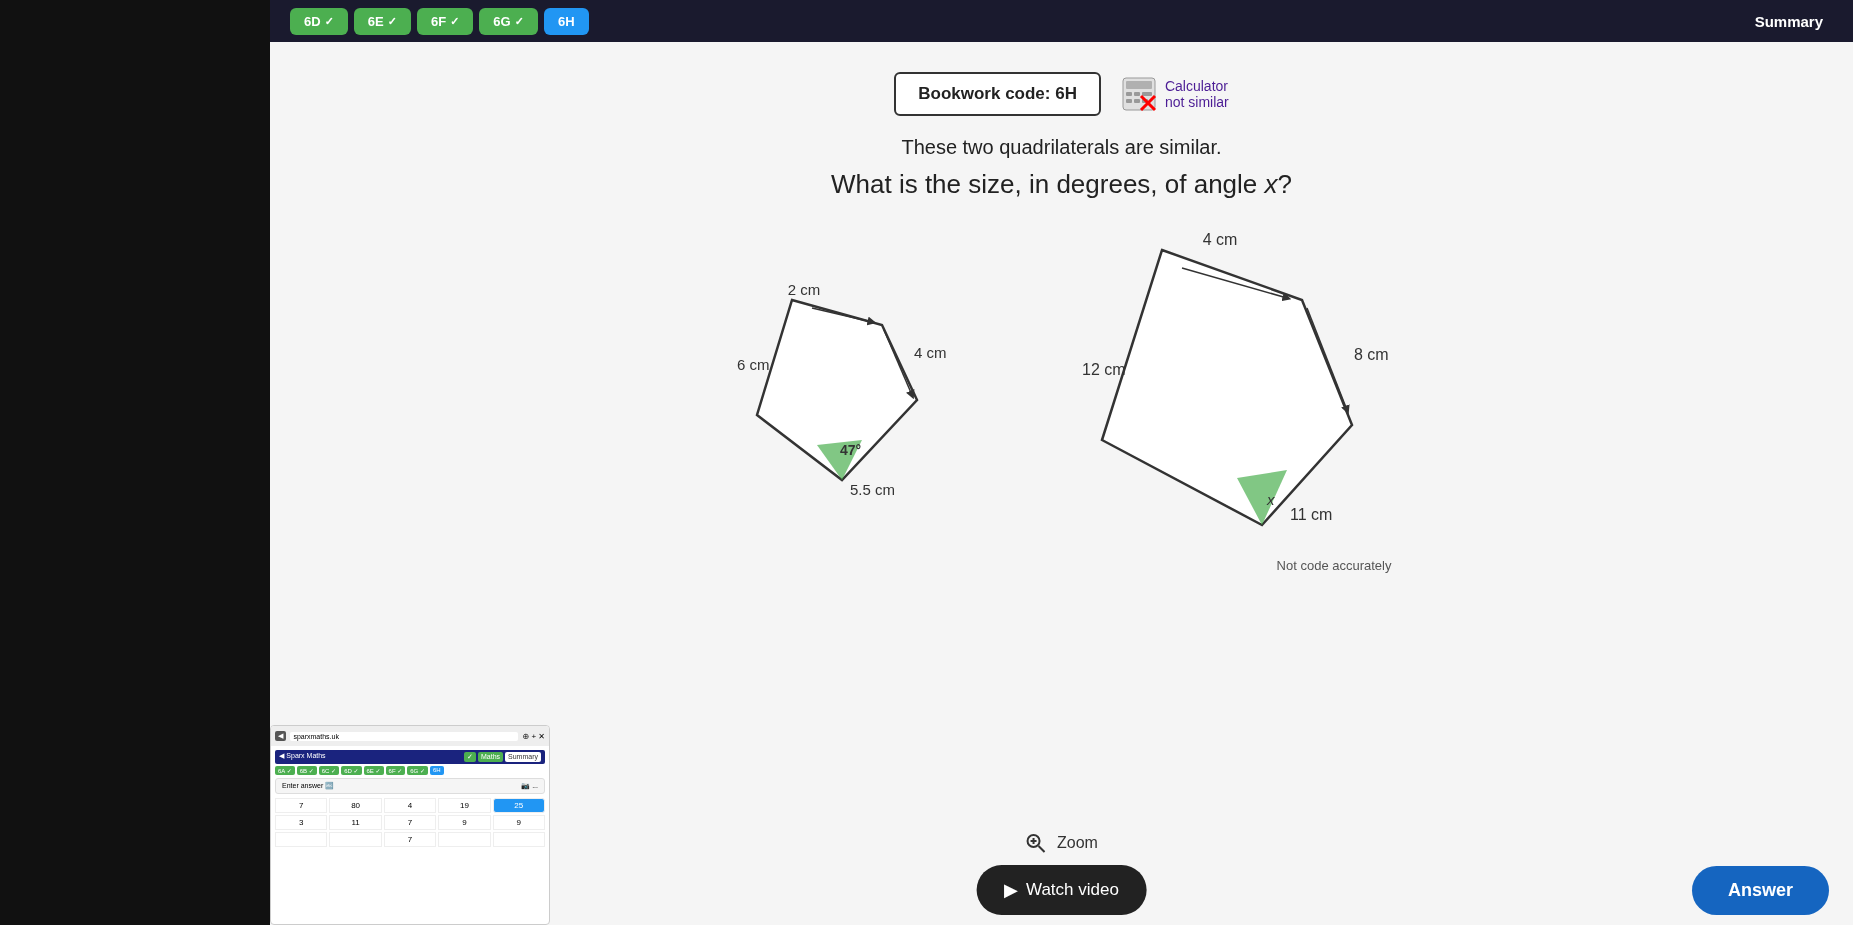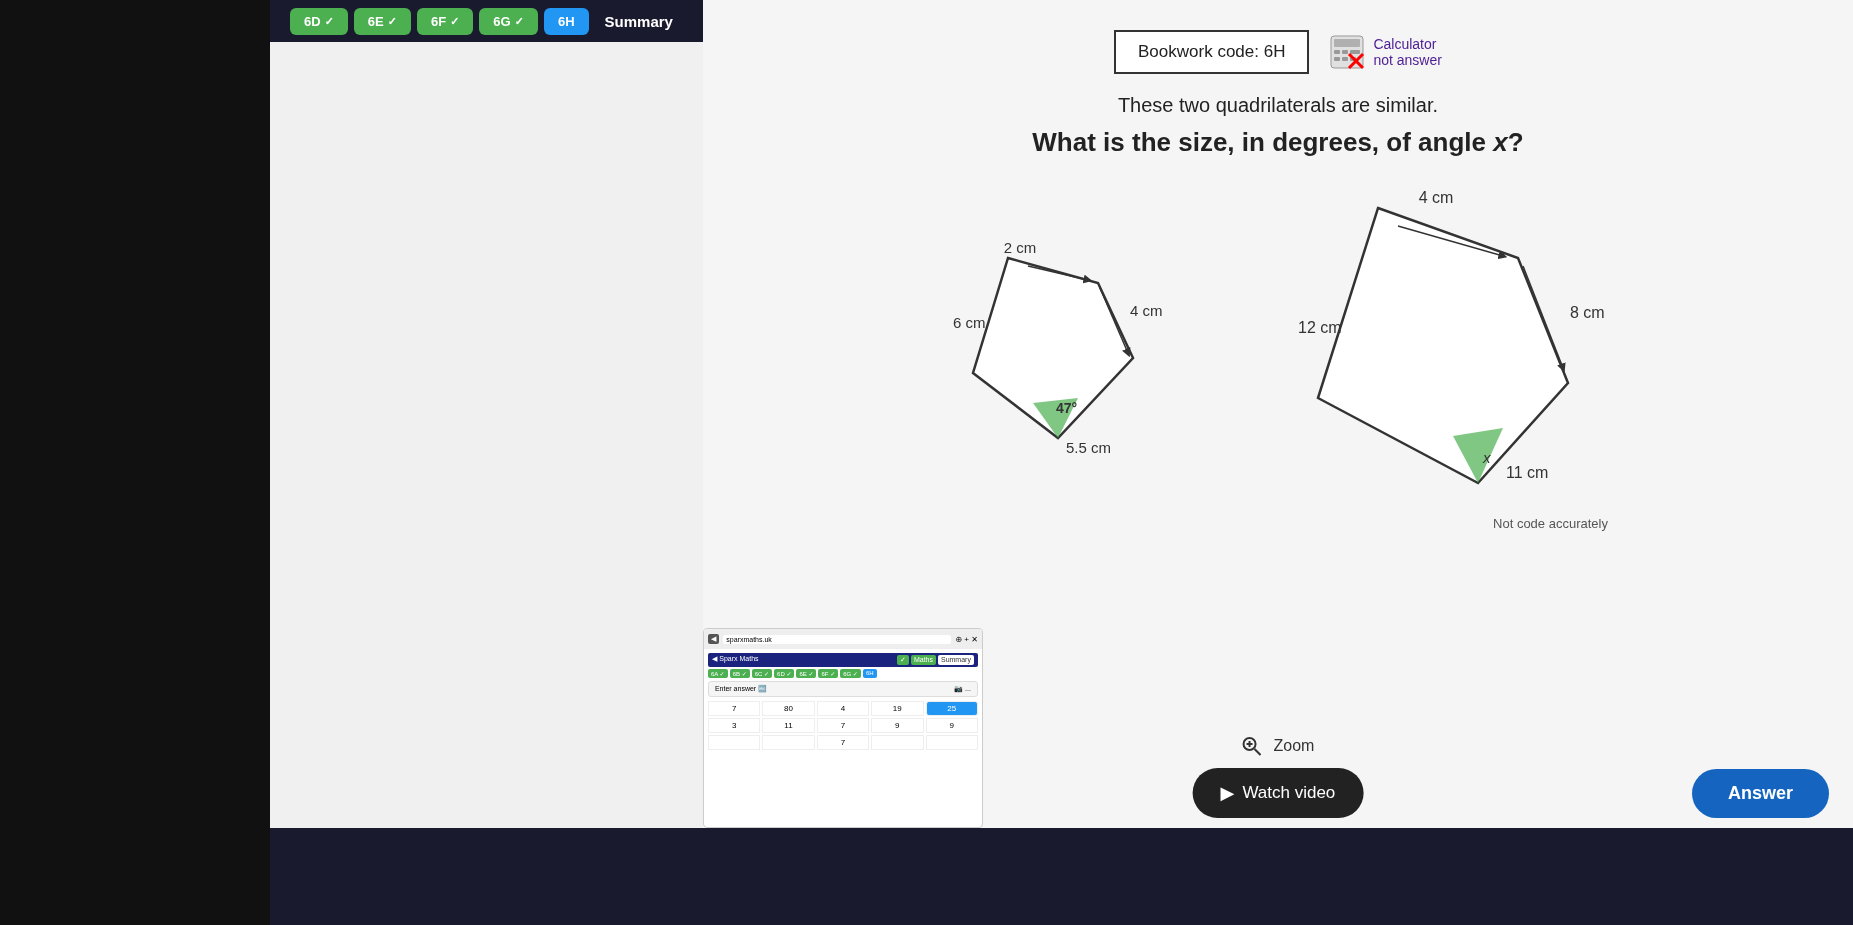--- a/index.html
+++ b/index.html
@@ -16,23 +16,23 @@
       width: 270px;
       background: #111;
       height: 925px;
       flex-shrink: 0;
       position: relative;
     }
 
     .main-content {
       flex: 1;
       background: #f0f0f0;
-      height: 828px;
-      display: flex;
-      flex-direction: row;
+      height: 925px;
+      display: flex;
+      flex-direction: column;
       position: relative;
       overflow: hidden;
     }
 
     
     .top-nav {
       background: #1a1a2e;
       display: flex;
       align-items: center;
       padding: 0 20px;
@@ -90,24 +90,24 @@
       display: flex;
       align-items: center;
       gap: 20px;
       margin-bottom: 20px;
       margin-top: 10px;
     }
 
     .bookwork-code {
       background: white;
       border: 2px solid #333;
-      border-radius: 0;
+      border-radius: 6px;
       padding: 10px 22px;
       font-size: 17px;
-      font-weight: 400;
+      font-weight: 700;
       color: #222;
     }
 
     .calculator-badge {
       display: flex;
       align-items: center;
       gap: 8px;
       font-size: 14px;
       color: #333;
     }
@@ -129,21 +129,21 @@
       text-align: center;
       margin-bottom: 10px;
       font-weight: 400;
     }
 
     .question-text2 {
       font-size: 26px;
       color: #222;
       text-align: center;
       margin-bottom: 30px;
-      font-weight: 700;
+      font-weight: 400;
     }
 
     .diagrams-row {
       display: flex;
       align-items: center;
       justify-content: center;
       gap: 80px;
       margin-bottom: 20px;
       width: 100%;
     }
@@ -320,21 +320,21 @@
             <rect x="5" y="23" width="6" height="4" rx="1" fill="#999"></rect>
             <rect x="13" y="23" width="6" height="4" rx="1" fill="#999"></rect>
             <rect x="21" y="23" width="6" height="4" rx="1" fill="#999"></rect>
 
             <line x1="20" y1="20" x2="34" y2="34" stroke="red" stroke-width="3"></line>
             <line x1="34" y1="20" x2="20" y2="34" stroke="red" stroke-width="3"></line>
           </svg>
         </div>
         <div style="display:flex; flex-direction:column; font-size:14px; color:#4c1d95;">
           <span>Calculator</span>
-          <span>not answer</span>
+          <span>not similar</span>
         </div>
       </div>
     </div>
 
     <div class="question-text">These two quadrilaterals are similar.</div>
     <div class="question-text2">
       What is the size, in degrees, of angle <em>x</em>?
     </div>
 
     <div class="diagrams-row">

